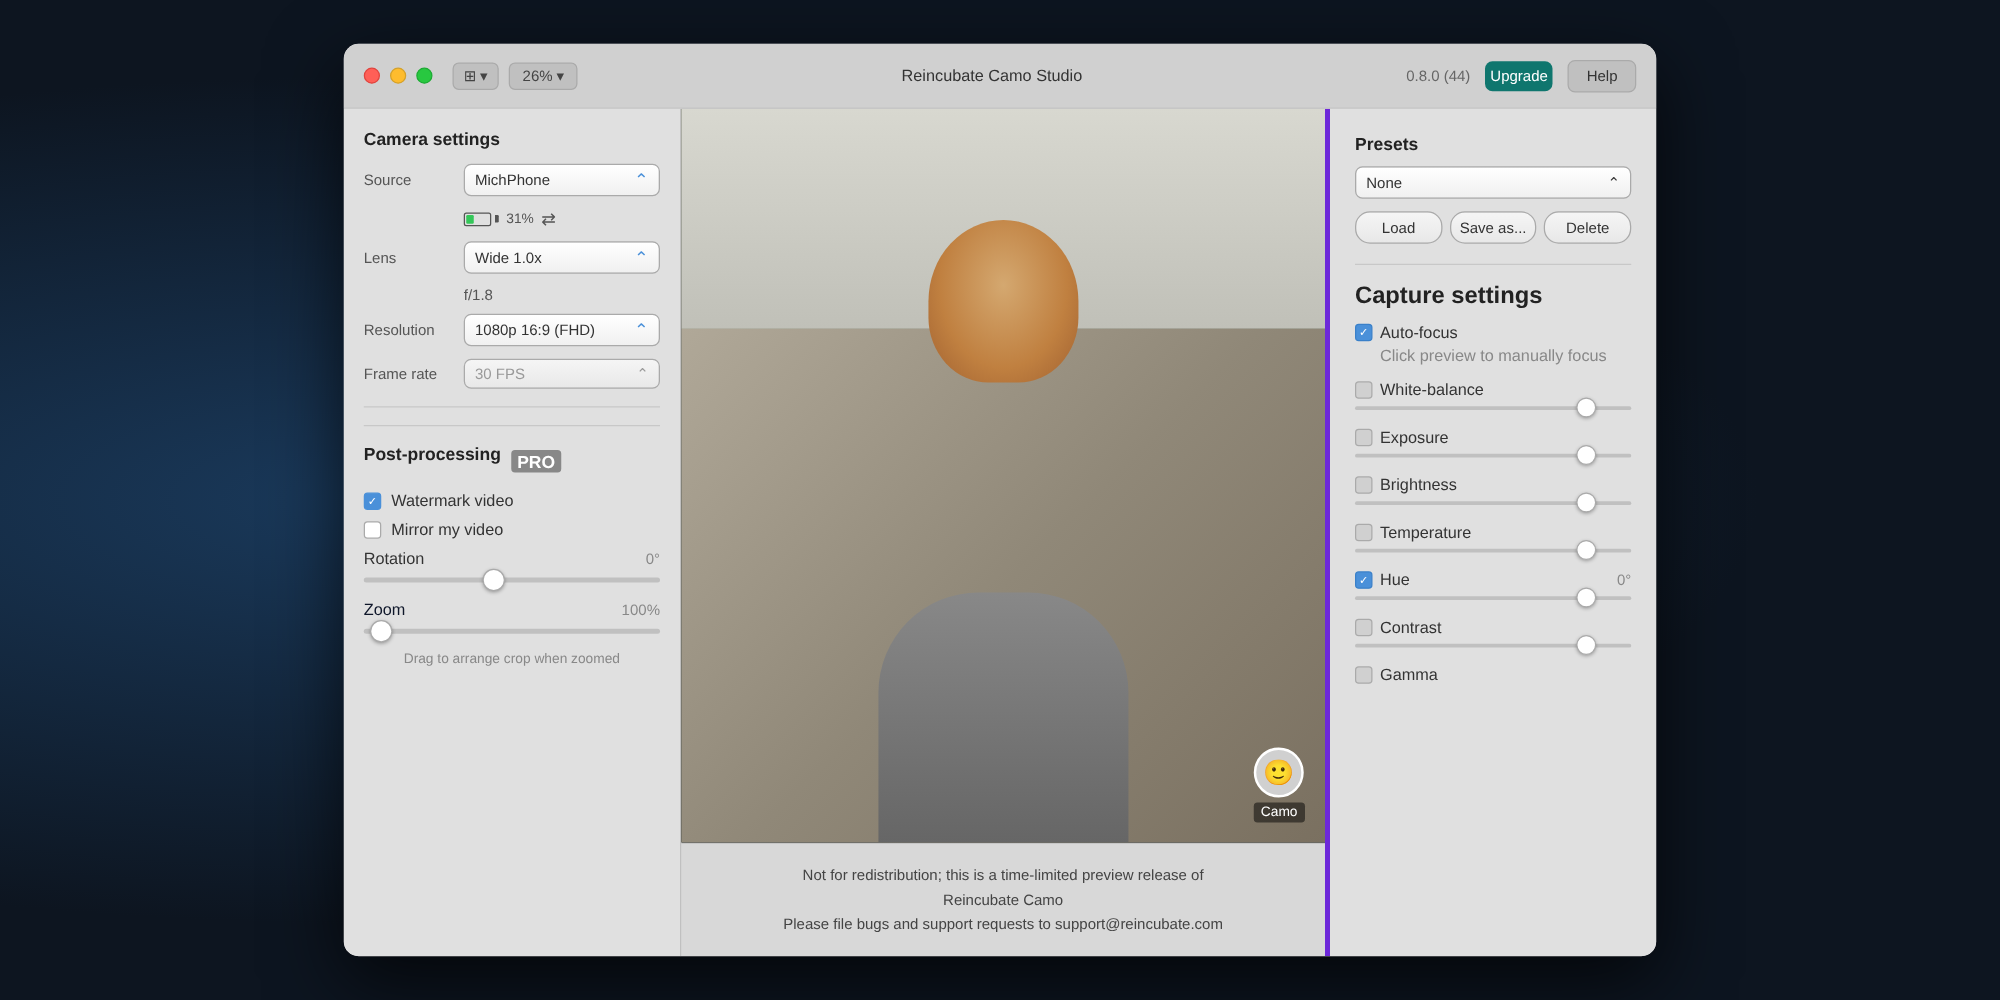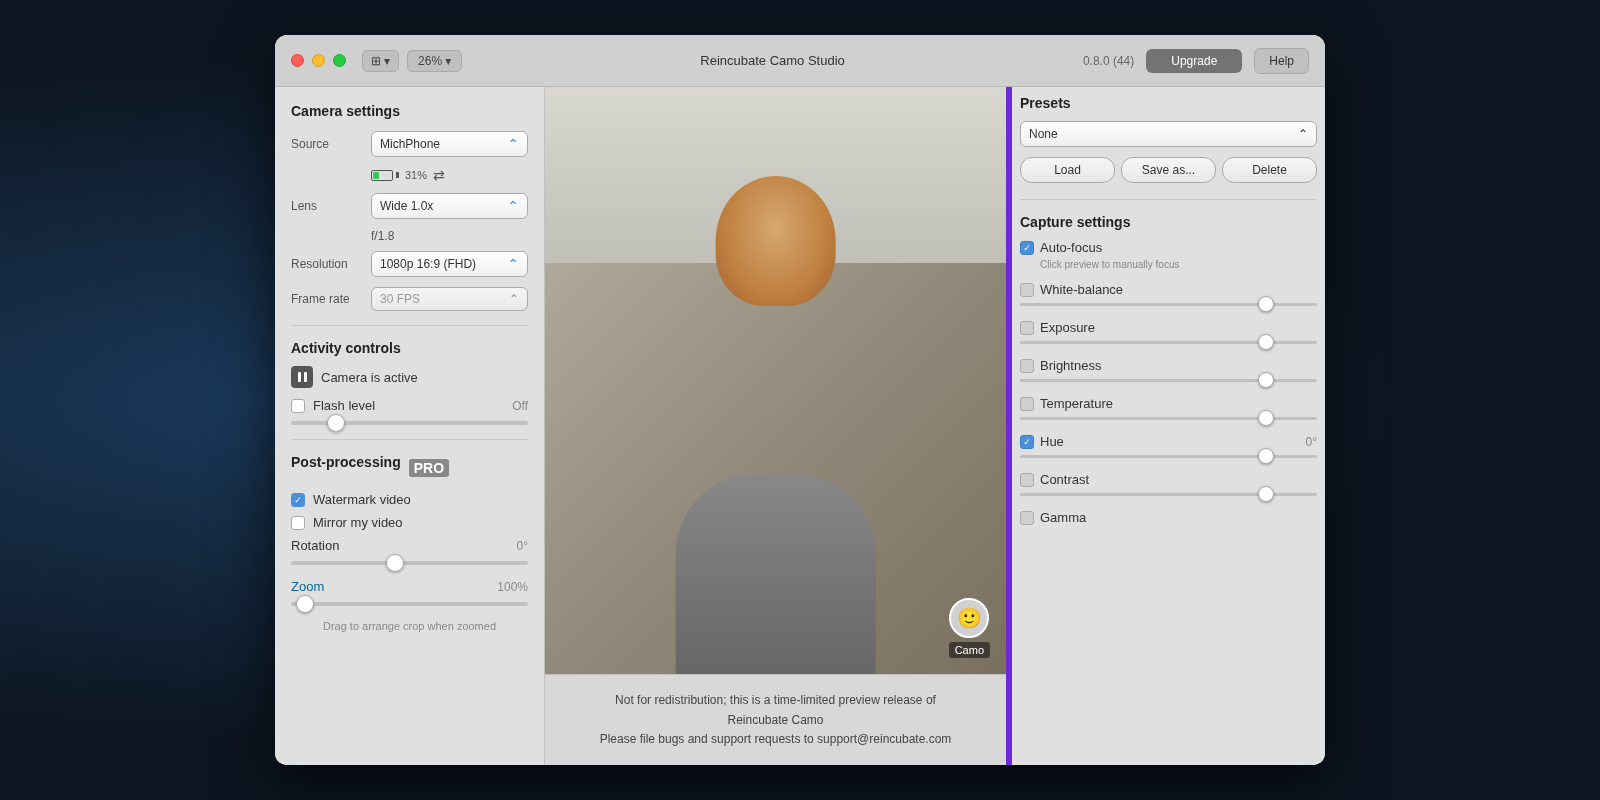--- a/index.html
+++ b/index.html
@@ -92,25 +92,25 @@
     .titlebar-right {
       display: flex;
       align-items: center;
       gap: 12px;
     }
     .version-text {
       font-size: 12px;
       color: #666;
     }
     .upgrade-btn {
-      background: #737373;
+      background: #0f766e;
       color: white;
       border: none;
       border-radius: 6px;
-      padding: 5px 25px;
+      padding: 5px 4px;
       font-size: 12px;
       font-weight: 500;
       cursor: pointer;
     }
     .help-btn {
       background: #c0c0c0;
       border: 1px solid #aaa;
       border-radius: 6px;
       padding: 5px 14px;
       font-size: 12px;
@@ -348,21 +348,21 @@
     }
     .zoom-row {
       display: flex;
       align-items: center;
       justify-content: space-between;
       margin-bottom: 6px;
       margin-top: 14px;
     }
     .zoom-label {
       font-size: 13px;
-      color: #0369a1;
+      color: #0f172a;
     }
     .zoom-value {
       font-size: 12px;
       color: #888;
     }
     .drag-hint {
       font-size: 11px;
       color: #888;
       margin-top: 10px;
       text-align: center;
@@ -417,24 +417,24 @@
       text-align: center;
       border-top: 1px solid #c0c0c0;
     }
     .notice-text {
       font-size: 12px;
       color: #444;
       line-height: 1.6;
     }
     
     .right-panel {
-      width: 319px;
+      width: 265px;
       background: #e0e0e0;
-      border-left: 6px solid #6d28d9;
-      padding: 8px;
+      border-left: 4px solid #6d28d9;
+      padding: 20px;
       overflow-y: auto;
       flex-shrink: 0;
     }
     .presets-title {
       font-size: 14px;
       font-weight: 700;
       color: #222;
       margin-bottom: 10px;
     }
     .presets-select {
@@ -462,21 +462,21 @@
       background: linear-gradient(180deg, #f5f5f5 0%, #e8e8e8 100%);
       border: 1px solid #aaa;
       border-radius: 12px;
       padding: 5px 4px;
       font-size: 12px;
       color: #333;
       cursor: pointer;
       text-align: center;
     }
     .capture-title {
-      font-size: 14px;
+      font-size: 19px;
       font-weight: 700;
       color: #222;
       margin-bottom: 10px;
     }
     .autofocus-row {
       display: flex;
       align-items: center;
       gap: 6px;
       margin-bottom: 4px;
     }
@@ -495,21 +495,21 @@
     .checkbox-blue::after {
       content: '✓';
       color: white;
       font-size: 9px;
     }
     .autofocus-label {
       font-size: 13px;
       color: #333;
     }
     .click-hint {
-      font-size: 10px;
+      font-size: 13px;
       color: #888;
       margin-left: 20px;
       margin-bottom: 12px;
     }
     .setting-row {
       margin-bottom: 14px;
     }
     .setting-header {
       display: flex;
       align-items: center;
@@ -711,40 +711,20 @@
       <div class="form-row">
         <div class="form-label">Frame rate</div>
         <div class="frame-rate-select">
           <span>30 FPS</span>
           <span>⌃</span>
         </div>
       </div>
 
       <div class="divider"></div>
 
-      <div class="activity-section">
-        <div class="activity-title">Activity controls</div>
-        <div class="camera-active-row">
-          <div class="pause-btn-small">
-            <div class="pause-bars">
-              <div class="pause-bar"></div>
-              <div class="pause-bar"></div>
-            </div>
-          </div>
-          <span class="camera-active-text">Camera is active</span>
-        </div>
-        <div class="flash-row">
-          <div class="checkbox-custom"></div>
-          <span class="flash-label">Flash level</span>
-          <span class="flash-off">Off</span>
-        </div>
-        <div class="slider-track">
-          <div class="slider-thumb" style="left: 15%;"></div>
-        </div>
-      </div>
 
       <div class="divider"></div>
 
       <div class="post-title-row">
         <span class="section-title">Post-processing</span>
         <span class="pro-badge">PRO</span>
       </div>
       <div class="watermark-row">
         <div class="checkbox-custom checked"></div>
         <span class="watermark-label">Watermark video</span>

